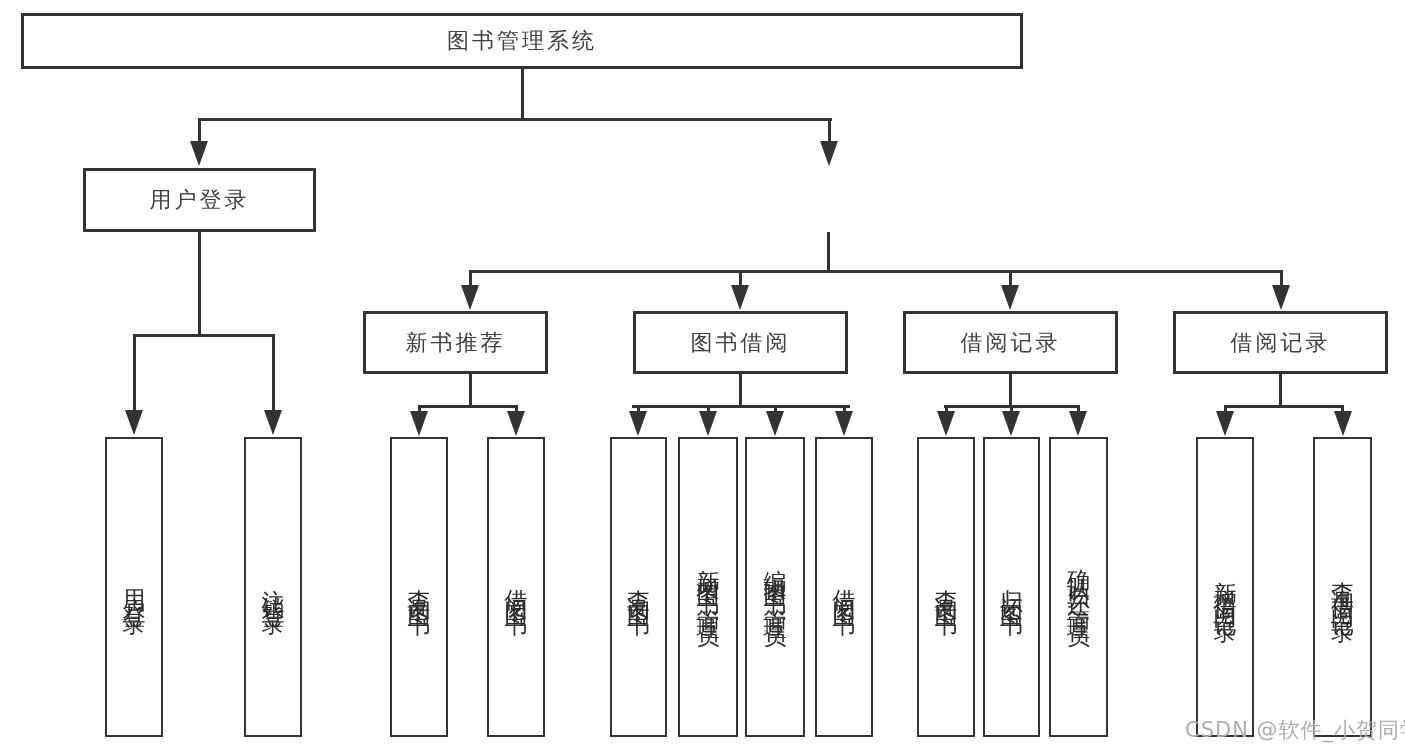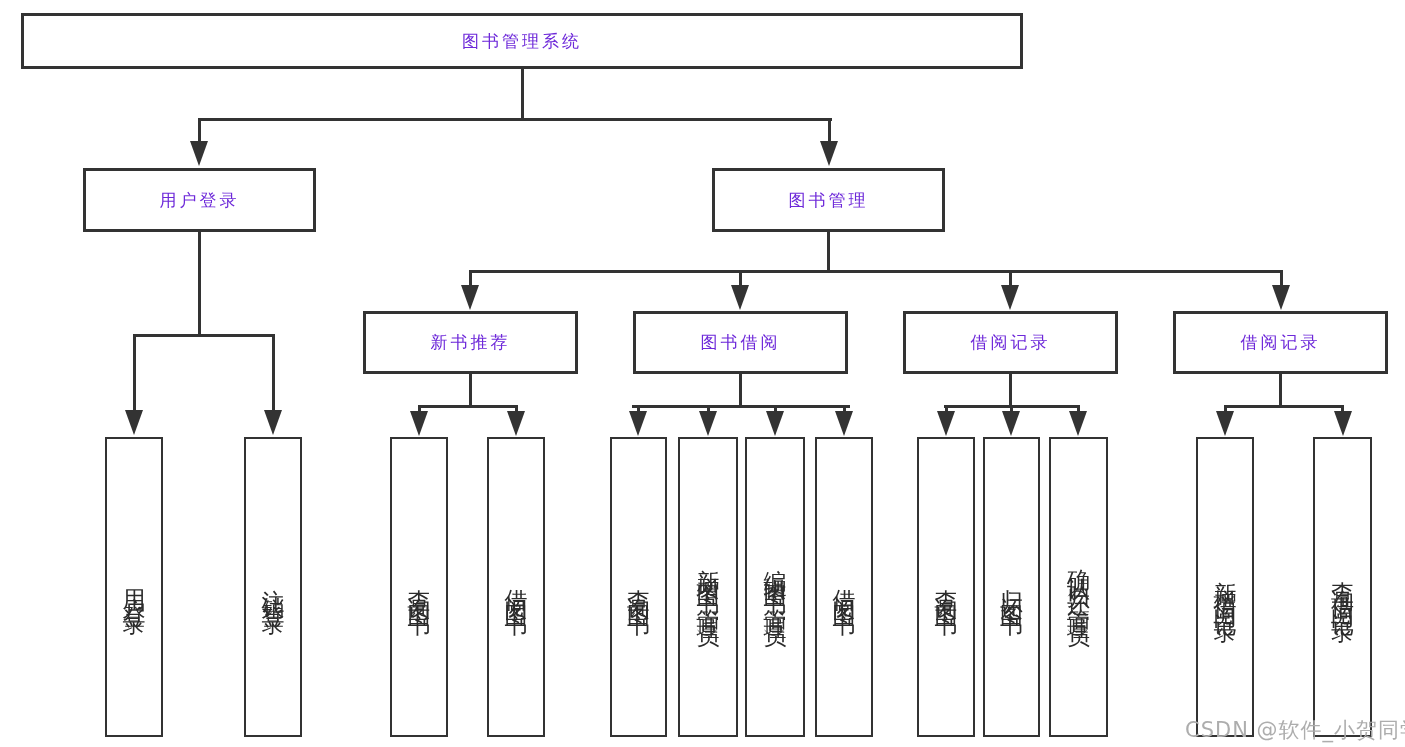--- a/index.html
+++ b/index.html
@@ -15,22 +15,22 @@
     position: absolute;
     background: #ffffff;
     border: 3px solid #333333;
     box-sizing: border-box;
     display: flex;
     align-items: center;
     justify-content: center;
   }
   .box.leaf { border-width: 2px; }
   .hlabel {
-    font-size: 17px;
-    color: #6d28d9;
+    font-size: 22px;
+    color: #404040;
     letter-spacing: 3px;
     white-space: nowrap;
   }
   .vlabel {
     writing-mode: vertical-rl;
     text-orientation: mixed;
     font-size: 23px;
     color: #2b2b2b;
     letter-spacing: 8px;
     line-height: 1;
@@ -122,25 +122,22 @@
   <div class="vline" style="left:1341px; top:405px; height:10px;"></div>
   <div class="arrow" style="left:1333.5px; top:411px;"></div>
 
   <div class="box" style="left:21px; top:13px; width:1002px; height:56px;">
     <span class="hlabel">图书管理系统</span>
   </div>
 
   <div class="box" style="left:83px; top:168px; width:233px; height:64px;">
     <span class="hlabel">用户登录</span>
   </div>
-  <div class="box" style="left:712px; top:168px; width:233px; height:64px;">
-    <span class="hlabel">图书管理</span>
-  </div>
 
-  <div class="box" style="left:363px; top:311px; width:215px; height:63px;">
+  <div class="box" style="left:363px; top:311px; width:185px; height:63px;">
     <span class="hlabel">新书推荐</span>
   </div>
   <div class="box" style="left:633px; top:311px; width:215px; height:63px;">
     <span class="hlabel">图书借阅</span>
   </div>
   <div class="box" style="left:903px; top:311px; width:215px; height:63px;">
     <span class="hlabel">借阅记录</span>
   </div>
   <div class="box" style="left:1173px; top:311px; width:215px; height:63px;">
     <span class="hlabel">借阅记录</span>

